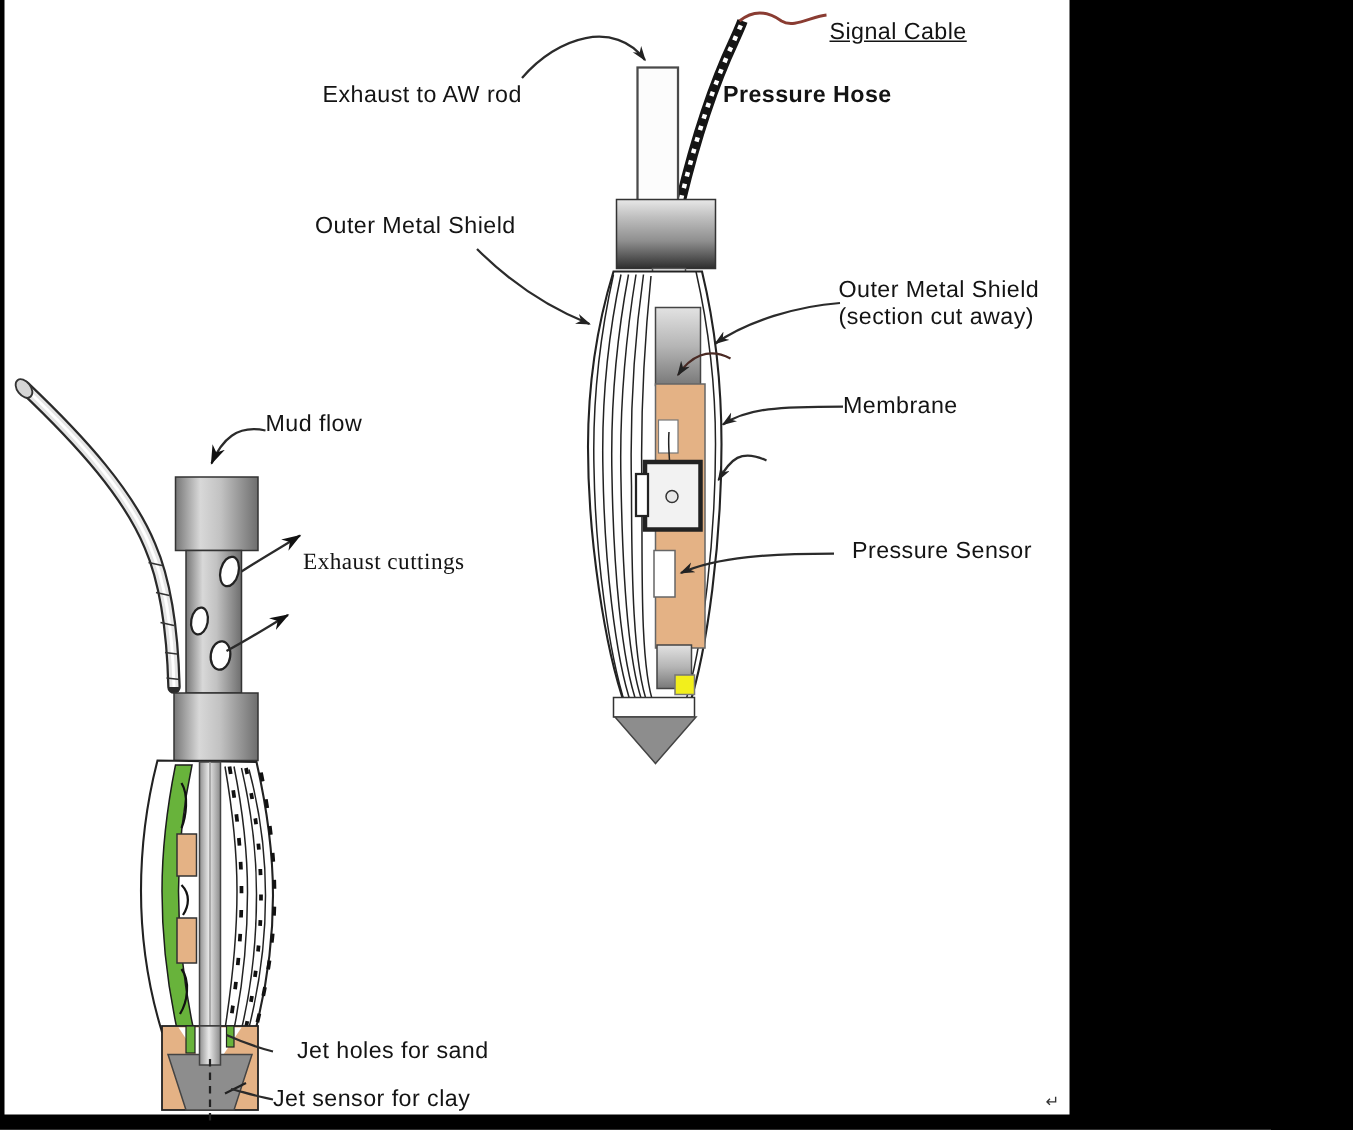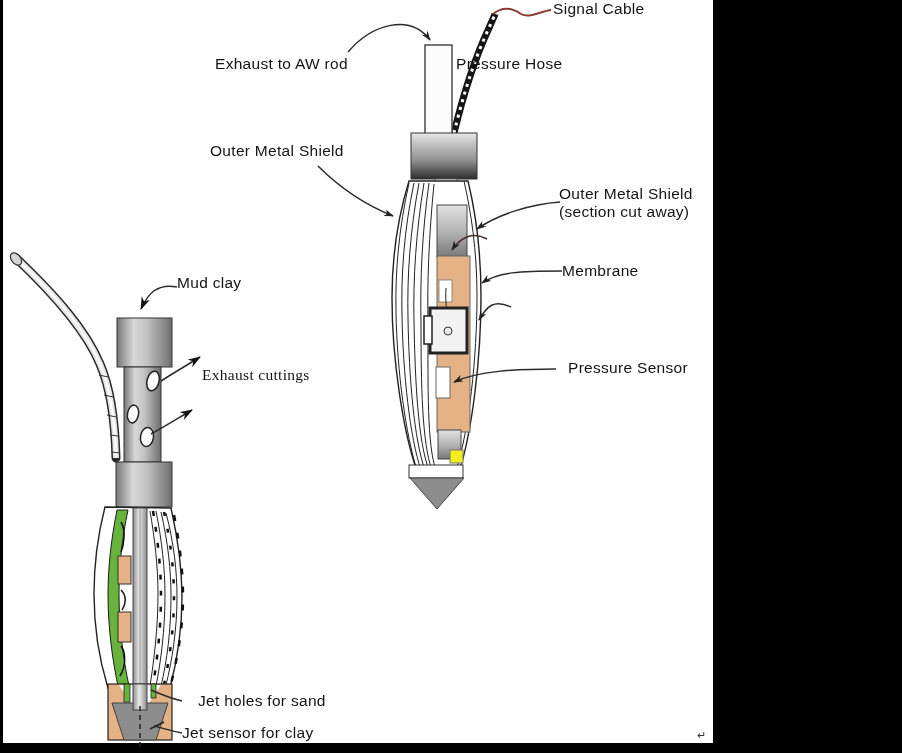--- a/index.html
+++ b/index.html
@@ -158,26 +158,26 @@
       <path d="M511,307 C494,299 487,306 479,320" marker-end="url(#ah)"></path>
       <path d="M556,369 C515,369 478,371 454,382" marker-end="url(#ah)"></path>
       <path d="M177,287 C158,283 148,293 141,309" marker-end="url(#ahBig)"></path>
       <path d="M161,381 C175,372 189,364 200,357" marker-end="url(#ahBig)"></path>
       <path d="M151,434 C166,426 180,417 192,410" marker-end="url(#ahBig)"></path>
       <path d="M182,701 C170,698 160,694 151,690"></path>
       <path d="M182,733 C171,731 162,728 154,726"></path>
     </g>
   </svg>
 
-  <div class="lbl" style="left:553px;top:0px;">Signal Cable</div>
+  <div class="lbl" style="left:553px;top:13px;text-decoration:underline;">Signal Cable</div>
   <div class="lbl" style="left:215px;top:55px;">Exhaust to AW rod</div>
-  <div class="lbl" style="left:456px;top:55px;">Pressure Hose</div>
+  <div class="lbl" style="left:482px;top:55px;font-weight:bold;">Pressure Hose</div>
   <div class="lbl" style="left:210px;top:142px;">Outer Metal Shield</div>
   <div class="lbl" style="left:559px;top:185px;">Outer Metal Shield
 (section cut away)</div>
   <div class="lbl" style="left:562px;top:262px;">Membrane</div>
   <div class="lbl" style="left:556px;top:359px;margin-left:12px;">Pressure Sensor</div>
-  <div class="lbl" style="left:177px;top:274px;">Mud clay</div>
+  <div class="lbl" style="left:177px;top:274px;">Mud flow</div>
   <div class="lbl" style="left:202px;top:366px;font-family:Liberation Serif, serif;">Exhaust cuttings</div>
   <div class="lbl" style="left:198px;top:692px;">Jet holes for sand</div>
   <div class="lbl" style="left:182px;top:724px;">Jet sensor for clay</div>
   <div class="lbl tiny" style="left:697px;top:726px;">↵</div>
 </div>
 
 </body></html>

